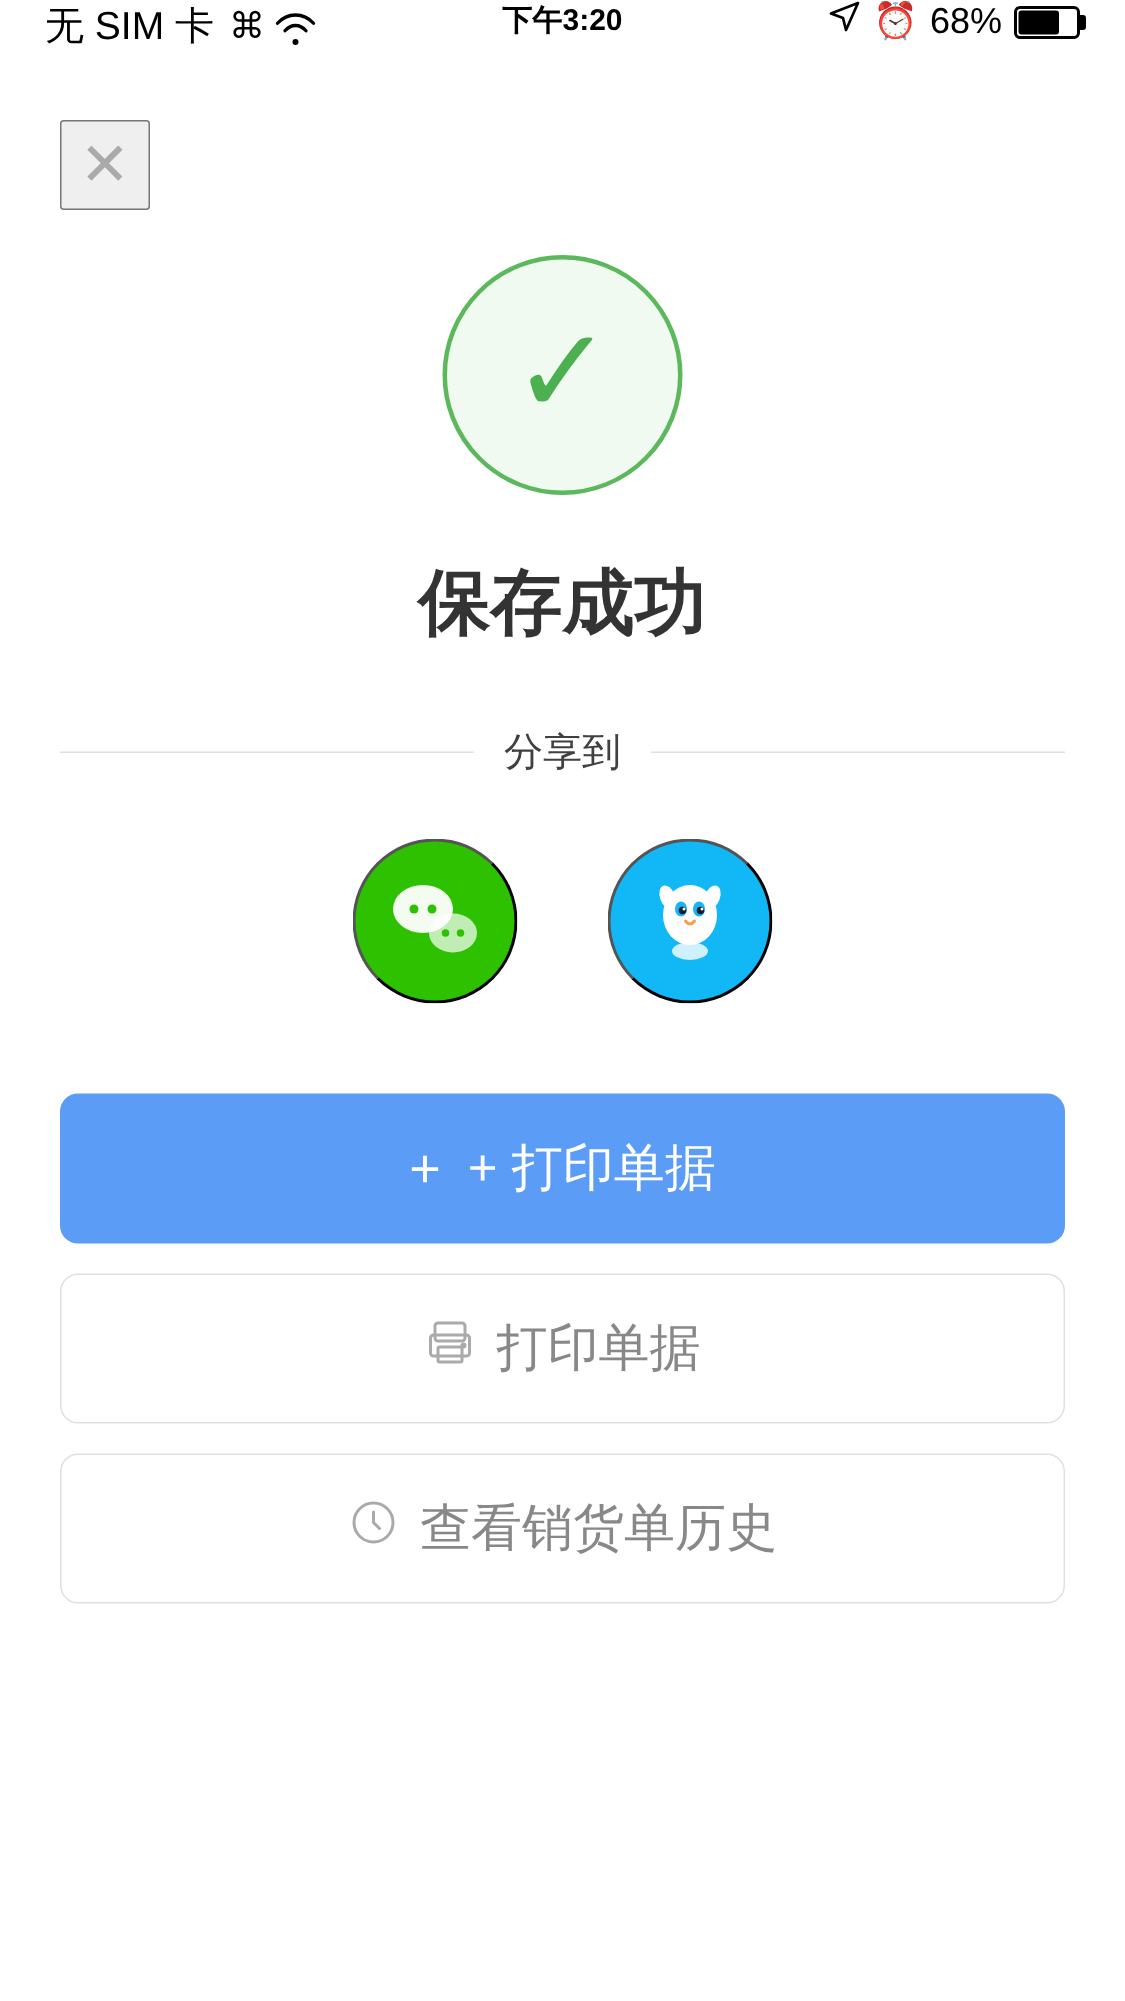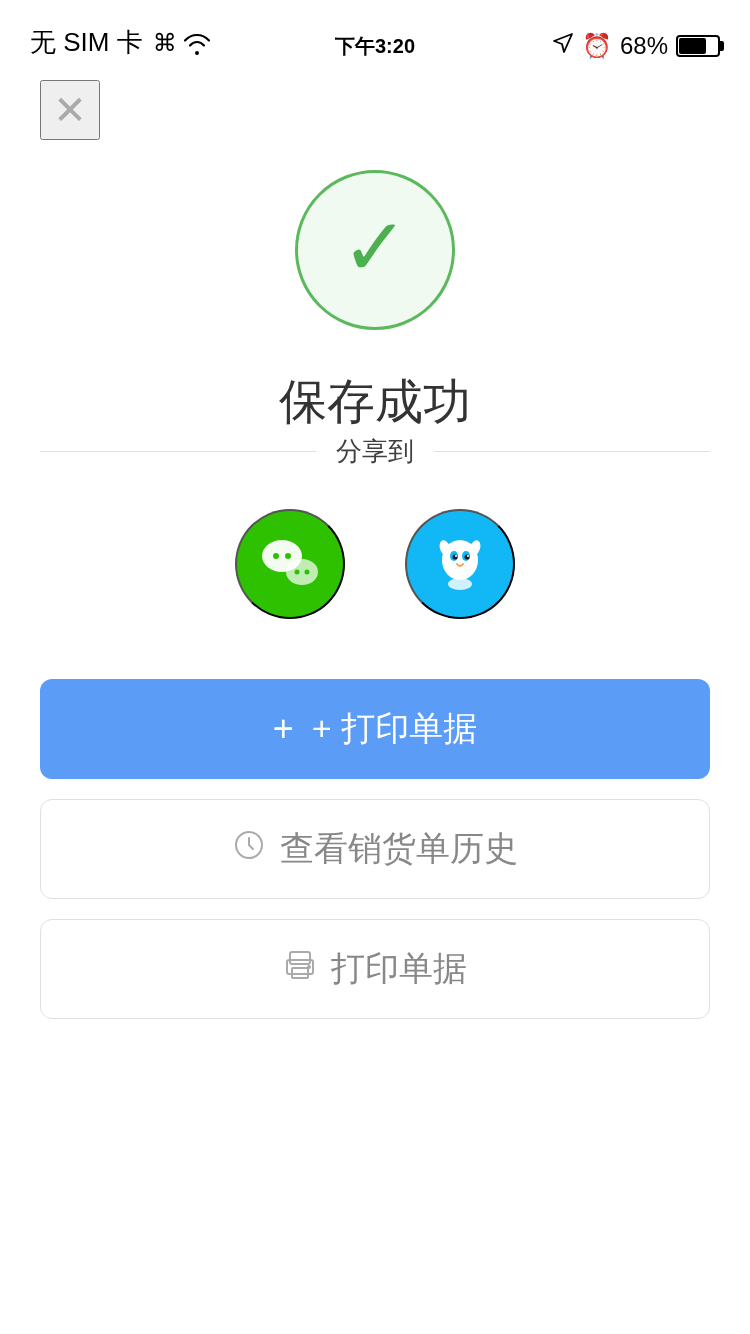--- a/index.html
+++ b/index.html
@@ -16,21 +16,21 @@
       font-family: -apple-system, "PingFang SC", "Helvetica Neue", sans-serif;
       overflow: hidden;
       position: relative;
     }
 
     
     .status-bar {
       width: 100%;
       height: 60px;
       display: flex;
-      align-items: flex-end;
+      align-items: flex-start;
       justify-content: space-between;
       padding: 0 30px;
       background: #ffffff;
     }
 
     .status-left {
       display: flex;
       align-items: center;
       gap: 10px;
       font-size: 26px;
@@ -134,22 +134,23 @@
     .checkmark {
       color: #4caf50;
       font-size: 80px;
       line-height: 1;
       margin-top: -5px;
     }
 
     
     .success-title {
       font-size: 48px;
-      font-weight: 400;
+      font-weight: 700;
       color: #333333;
+      margin-bottom: 50px;
     }
 
     
     .share-divider {
       width: 100%;
       display: flex;
       align-items: center;
       gap: 20px;
       margin-bottom: 40px;
     }
@@ -327,34 +328,34 @@
   <div class="action-buttons">
 
     <button class="btn-primary">
       <span style="font-size:36px;">+</span>
       <span style="margin-left:4px;">+ 打印单据</span>
     </button>
 
     <button class="btn-secondary">
       <span>
         <svg width="34" height="34" viewBox="0 0 34 34" fill="none" xmlns="http://www.w3.org/2000/svg">
-          <circle cx="17" cy="17" r="13" stroke="#aaa" stroke-width="2" fill="none"></circle>
-          <path d="M17 10v7l4 4" stroke="#aaa" stroke-width="2" stroke-linecap="round" stroke-linejoin="round"></path>
-        </svg>
-      </span>
-      <span>查看销货单历史</span>
-    </button>
-
-    <button class="btn-secondary">
-      <span>
-        <svg width="34" height="34" viewBox="0 0 34 34" fill="none" xmlns="http://www.w3.org/2000/svg">
           <rect x="7" y="4" width="20" height="12" rx="2" stroke="#aaa" stroke-width="2" fill="none"></rect>
           <rect x="9" y="20" width="16" height="10" rx="1" stroke="#aaa" stroke-width="2" fill="none"></rect>
           <rect x="4" y="12" width="26" height="14" rx="2" stroke="#aaa" stroke-width="2" fill="none"></rect>
           <circle cx="26" cy="19" r="2" fill="#aaa"></circle>
         </svg>
       </span>
       <span>打印单据</span>
     </button>
 
+    <button class="btn-secondary">
+      <span>
+        <svg width="34" height="34" viewBox="0 0 34 34" fill="none" xmlns="http://www.w3.org/2000/svg">
+          <circle cx="17" cy="17" r="13" stroke="#aaa" stroke-width="2" fill="none"></circle>
+          <path d="M17 10v7l4 4" stroke="#aaa" stroke-width="2" stroke-linecap="round" stroke-linejoin="round"></path>
+        </svg>
+      </span>
+      <span>查看销货单历史</span>
+    </button>
+
   </div>
 
 </div>
 
 </body></html>

